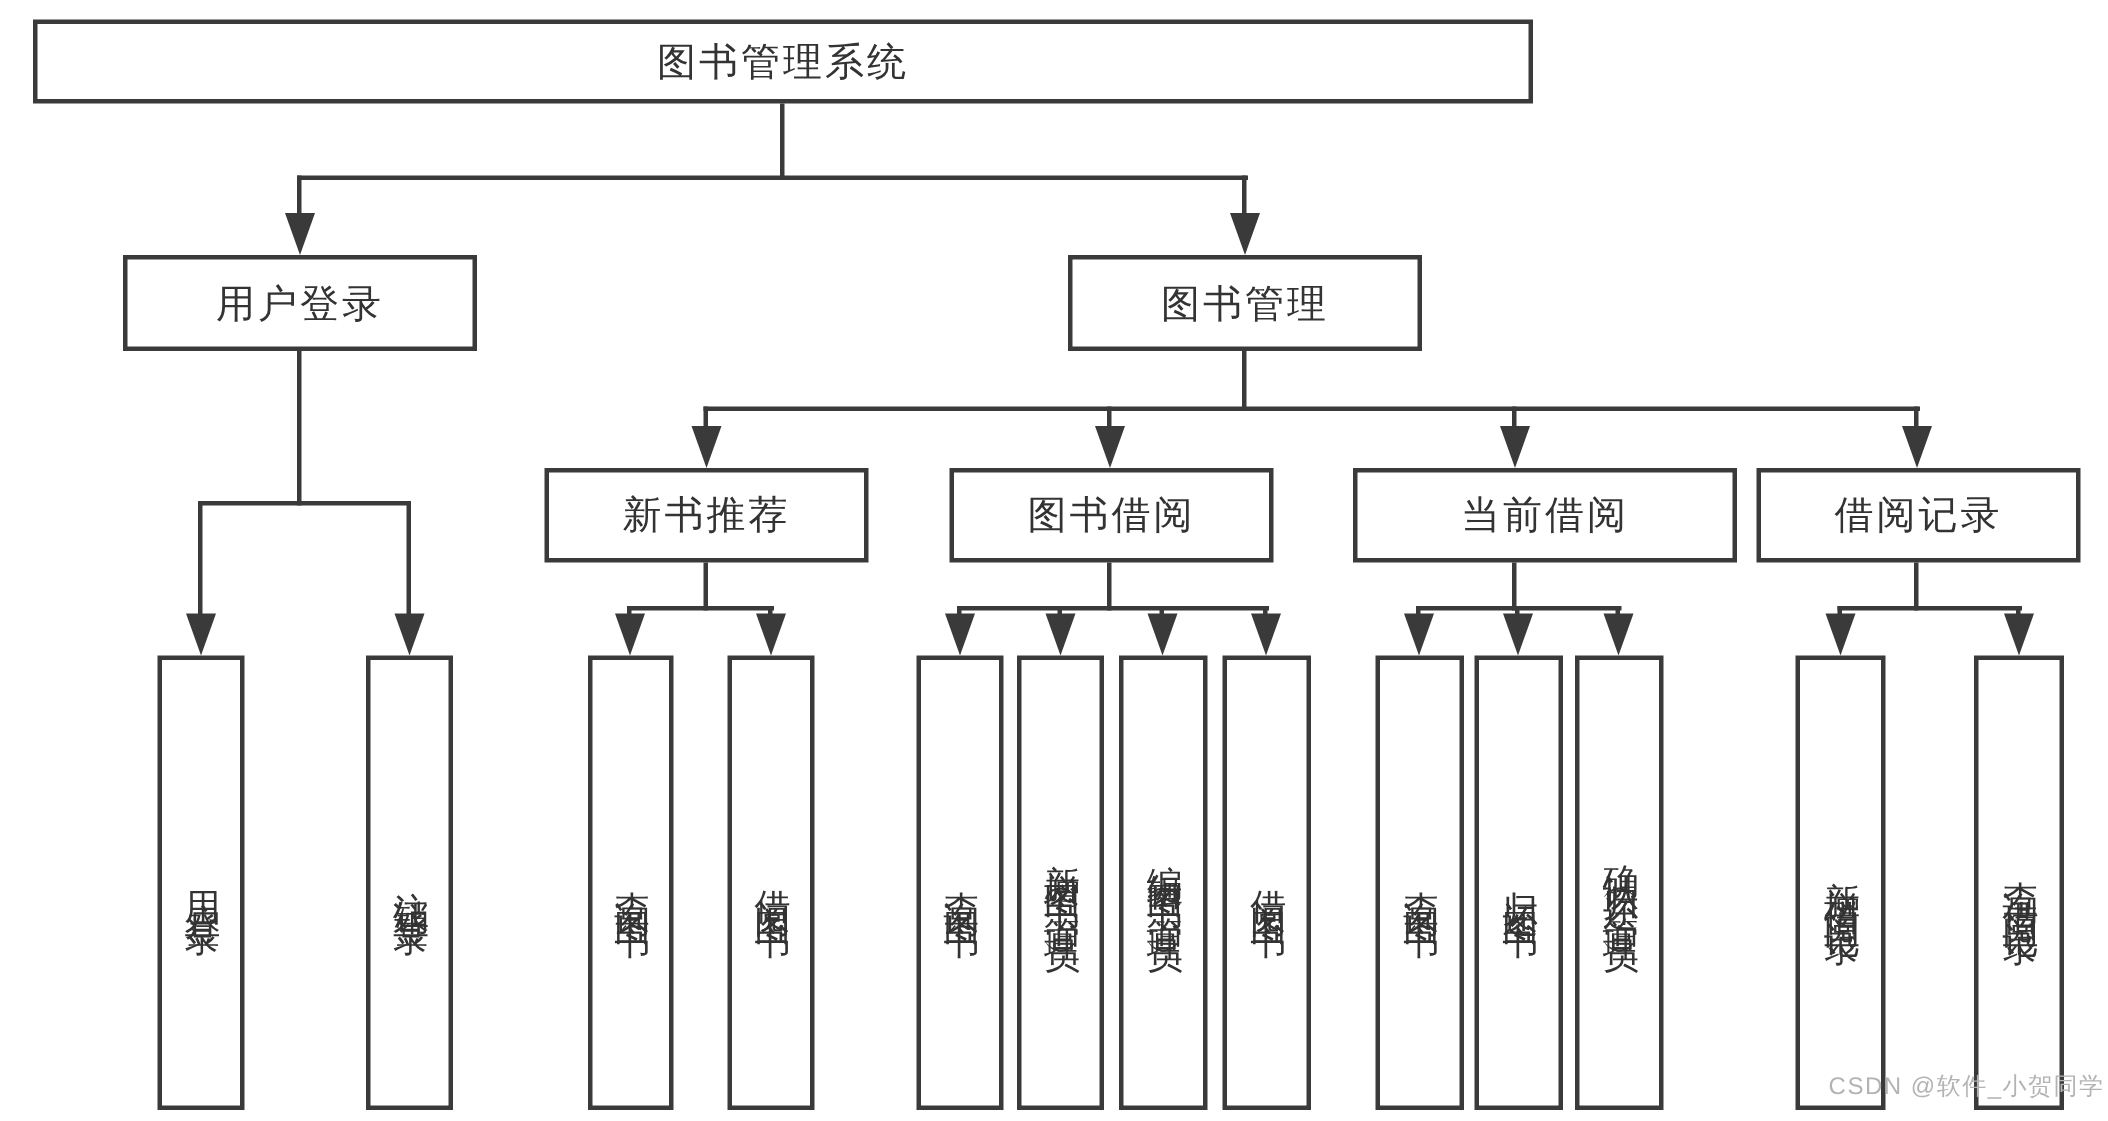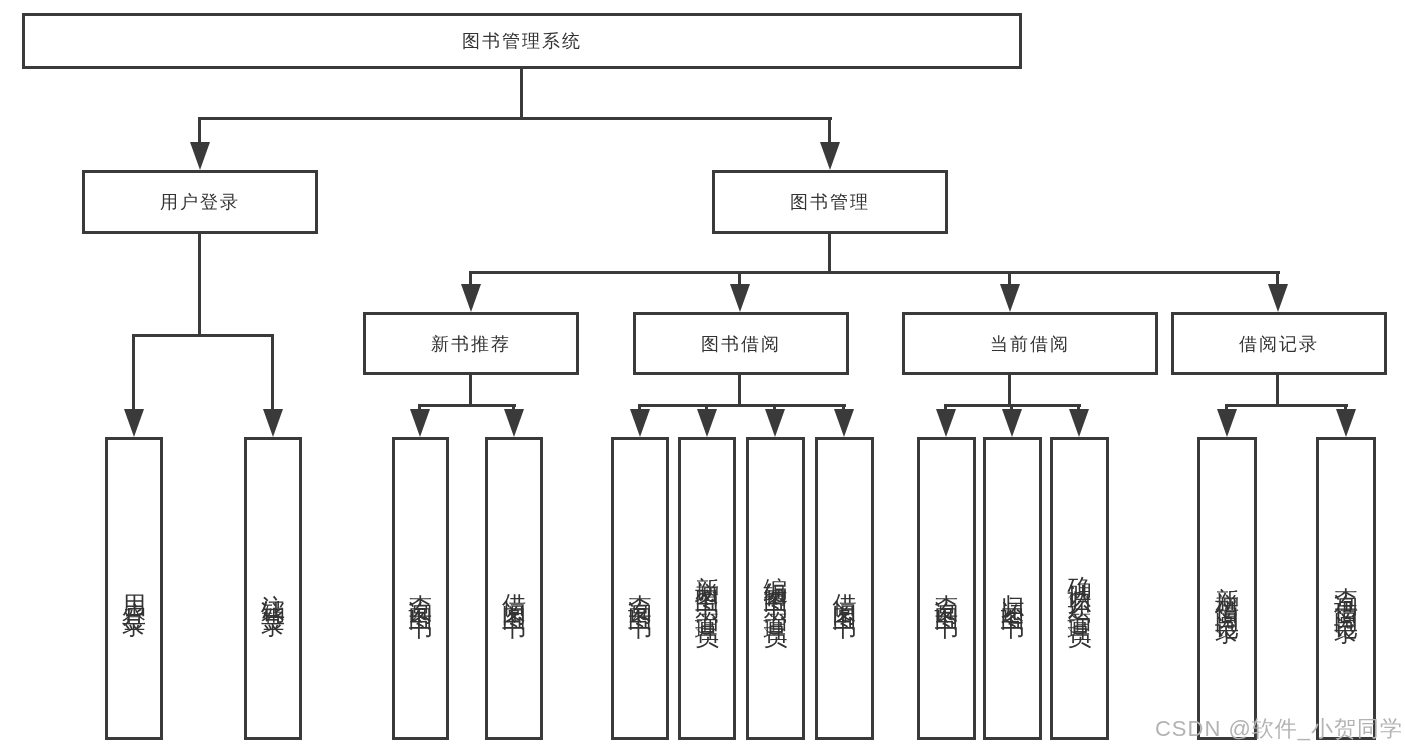--- a/index.html
+++ b/index.html
@@ -16,21 +16,21 @@
     position: absolute;
     box-sizing: border-box;
     border: 3px solid #3a3a3a;
     background: #ffffff;
     display: flex;
     align-items: center;
     justify-content: center;
     color: #333333;
   }
   .node .lbl {
-    font-size: 18px;
+    font-size: 26px;
     letter-spacing: 2px;
     white-space: nowrap;
   }
   .leaf { top: 437px; height: 303px; }
   .leaf .vlbl {
     writing-mode: vertical-rl;
     text-orientation: mixed;
     font-size: 24px;
     letter-spacing: 7px;
     line-height: 1;
@@ -43,21 +43,21 @@
     position: absolute;
     width: 0; height: 0;
     border-left: 10px solid transparent;
     border-right: 10px solid transparent;
     border-top: 28px solid #3a3a3a;
   }
   .watermark {
     position: absolute;
     top: 714px;
     right: 2px;
-    font-size: 22px;
+    font-size: 16px;
     color: #b3b3b3;
     letter-spacing: 1px;
     z-index: 5;
     white-space: nowrap;
   }
 </style>
 </head>
 <body>
 
 <div class="canvas">

